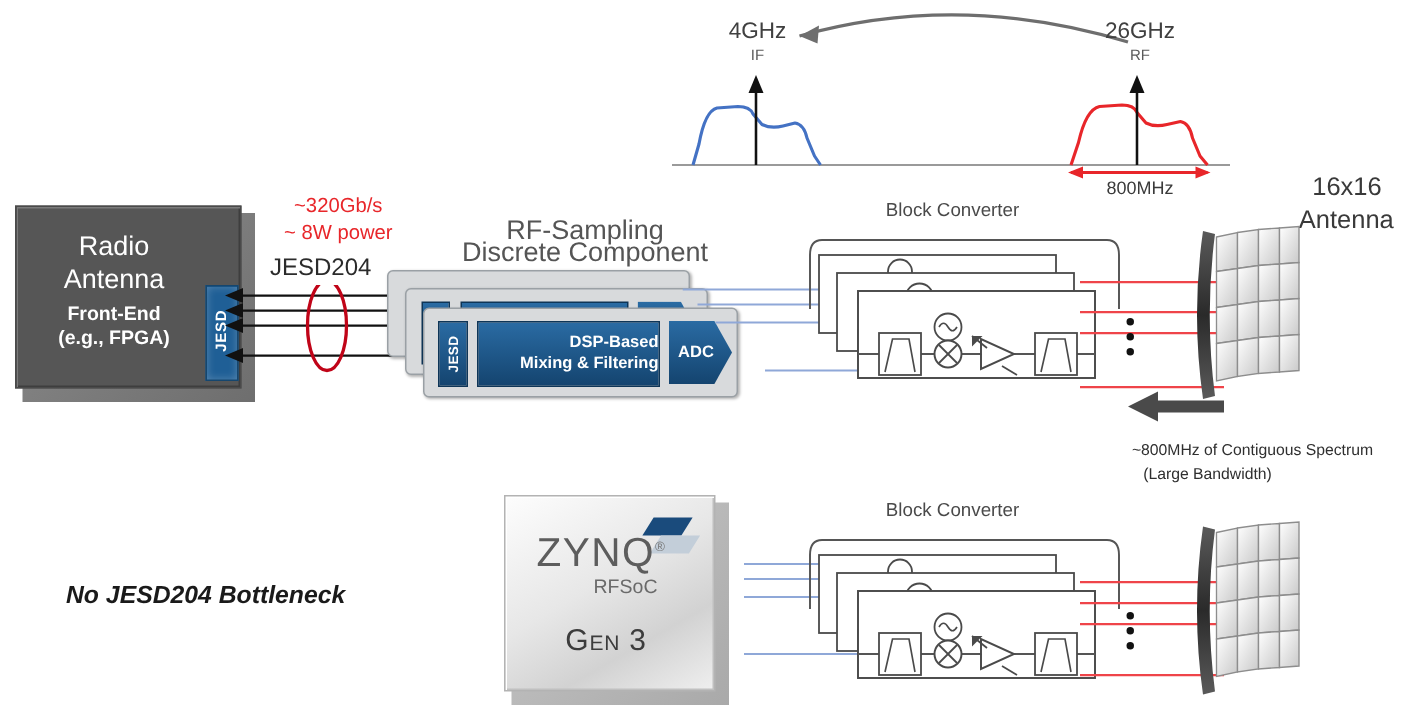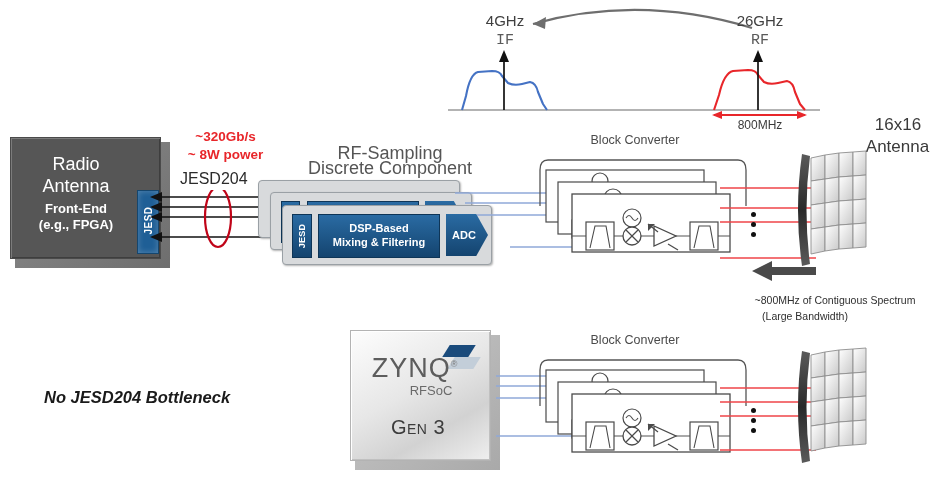--- a/index.html
+++ b/index.html
@@ -5,64 +5,64 @@
   html,body{margin:0;padding:0;background:#ffffff;}
   body{width:950px;height:480px;overflow:hidden;
        font-family:"Liberation Sans","DejaVu Sans",sans-serif;
        color:#3a3a3a;}
   #stage{position:relative;width:950px;height:480px;}
   .abs{position:absolute;}
   .lbl{position:absolute;white-space:nowrap;line-height:1.15;}
 
   
   .spec-title{font-size:15px;color:#404040;font-weight:400;text-align:center;}
-  .spec-sub{font-size:15px;color:#5a5a5a;text-align:center;font-family:Liberation Mono, monospace;}
+  .spec-sub{font-size:10px;color:#5a5a5a;text-align:center;}
   .bw-lbl{font-size:12px;color:#3a3a3a;text-align:center;}
 
   
   .radio-wrap{position:absolute;left:10px;top:137px;width:160px;height:131px;}
   .radio-shadow{position:absolute;left:5px;top:5px;width:155px;height:126px;
     background:linear-gradient(135deg,#8d8d8d,#6e6e6e);}
   .radio-face{position:absolute;left:0;top:0;width:149px;height:120px;
     background:#565656;border:1px solid #4a4a4a;
     box-shadow:inset 1px 1px 0 #7b7b7b, inset -1px -1px 0 #3e3e3e;}
   .radio-text{position:absolute;left:0;top:16px;width:130px;text-align:center;color:#ffffff;}
   .radio-text .big{font-size:18px;line-height:1.22;font-weight:400;}
   .radio-text .small{font-size:13px;line-height:1.25;font-weight:700;}
   .jesd-tab{position:absolute;left:126px;top:52px;width:20px;height:62px;
     background:#1f5f96;border:1px solid #15466e;
     box-shadow:inset 0 0 6px rgba(255,255,255,.25);}
   .jesd-tab span{display:block;transform:rotate(-90deg);transform-origin:center;
     position:absolute;left:-20px;top:24px;width:60px;text-align:center;
     color:#fff;font-size:10px;font-weight:700;letter-spacing:.5px;}
 
   
-  .red-note{color:#e8262a;font-weight:700;font-size:13.5px;text-align:center;line-height:1.35;}
+  .red-note{color:#e8262a;font-weight:400;font-size:13.5px;text-align:center;line-height:1.35;}
   .jesd204-lbl{font-size:16px;color:#2b2b2b;font-weight:400;}
 
   
   .rfs-title{font-size:18px;color:#555;text-align:center;line-height:1.3;}
 
   
   .card{position:absolute;background:#d8dadc;border:1px solid #9aa0a5;
         border-radius:4px;box-shadow:1px 1px 2px rgba(0,0,0,.30);}
   .cblk{position:absolute;background:#1d4f7c;
     background:linear-gradient(180deg,#2a6ba3,#14446f);
     border:1px solid #0e3557;color:#fff;display:flex;align-items:center;
     justify-content:center;text-align:center;font-weight:700;}
   .cblk.jesd{font-size:9px;letter-spacing:.3px;}
   .cblk.jesd span{transform:rotate(-90deg);white-space:nowrap;}
-  .cblk.dsp{font-size:11px;line-height:1.25;}
+  .cblk.dsp{font-size:11px;line-height:1.25;align-items:flex-end;}
   .adc-pent{position:absolute;color:#fff;font-weight:700;font-size:11px;
     display:flex;align-items:center;justify-content:center;
     background:linear-gradient(180deg,#2a6ba3,#14446f);
     clip-path:polygon(0 0,72% 0,100% 50%,72% 100%,0 100%);}
 
   
-  .zynq-wrap{position:absolute;left:350px;top:330px;width:150px;height:140px;}
+  .zynq-wrap{position:absolute;left:336px;top:330px;width:150px;height:140px;}
   .zynq-shadow{position:absolute;left:5px;top:5px;width:145px;height:135px;
     background:linear-gradient(135deg,#c9c9c9,#a9a9a9);}
   .zynq-face{position:absolute;left:0;top:0;width:139px;height:129px;
     background:linear-gradient(150deg,#fdfdfd 0%,#e7e7e7 45%,#d2d2d2 72%,#efefef 100%);
     border:1px solid #b3b3b3;
     box-shadow:inset 1px 1px 0 #ffffff, inset -1px -1px 0 #c0c0c0;}
   .zynq-word{position:absolute;left:8px;top:22px;width:112px;text-align:center;
     font-size:27px;color:#5d5d5d;letter-spacing:1px;font-weight:400;}
   .zynq-reg{font-size:9px;vertical-align:super;color:#7a7a7a;}
   .rfsoc-word{position:absolute;left:28px;top:52px;width:104px;text-align:center;

